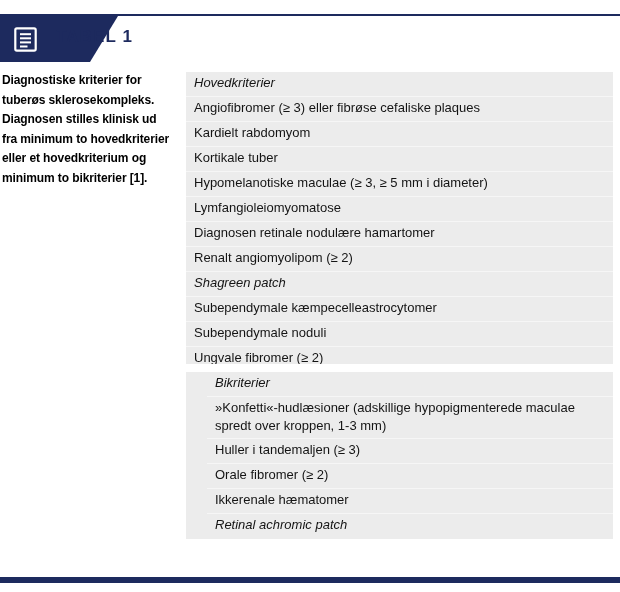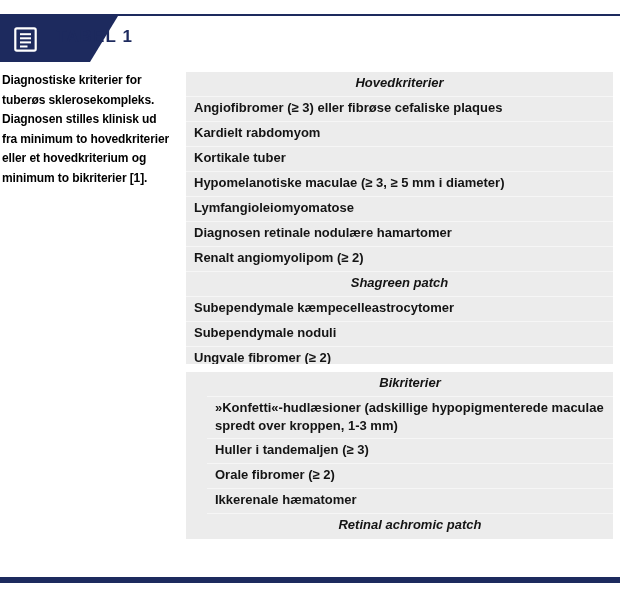--- a/index.html
+++ b/index.html
@@ -95,27 +95,25 @@
   #block-minor { top: 372px; padding-left: 21px; }
 
   .row {
     padding: 2px 8px 3px 8px;
     font-size: 13px;
     line-height: 18px;
     color: #141414;
     border-bottom: 1px solid #f6f6f6;
     box-sizing: border-box;
     min-height: 25px;
-    font-weight: bold;
   }
   .row:last-child { border-bottom: none; }
   .row.italic {
     font-style: italic;
-    font-weight: bold;
-    text-align: center;
+    font-weight: normal;
   }
 
   .spacer-gap {
     position: absolute;
     left: 186px;
     top: 364px;
     width: 427px;
     height: 8px;
     background: #ffffff;
   }

